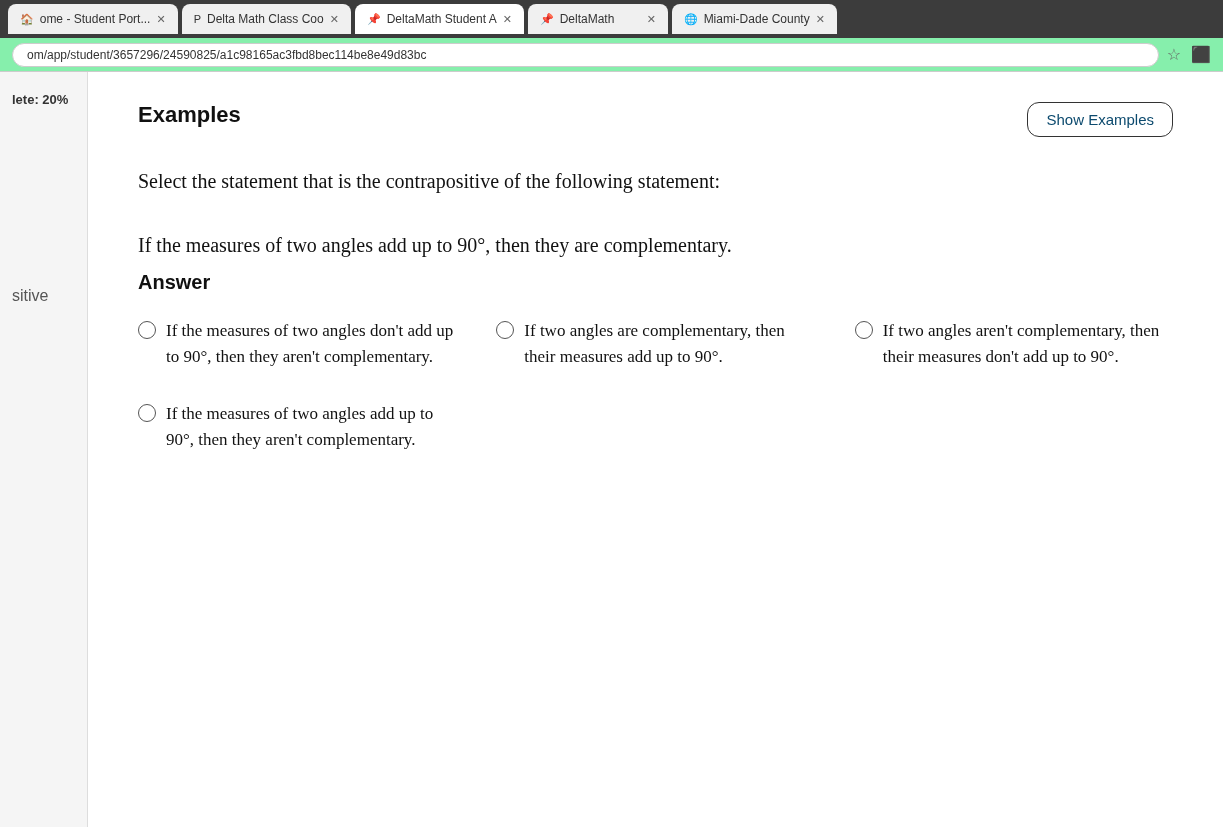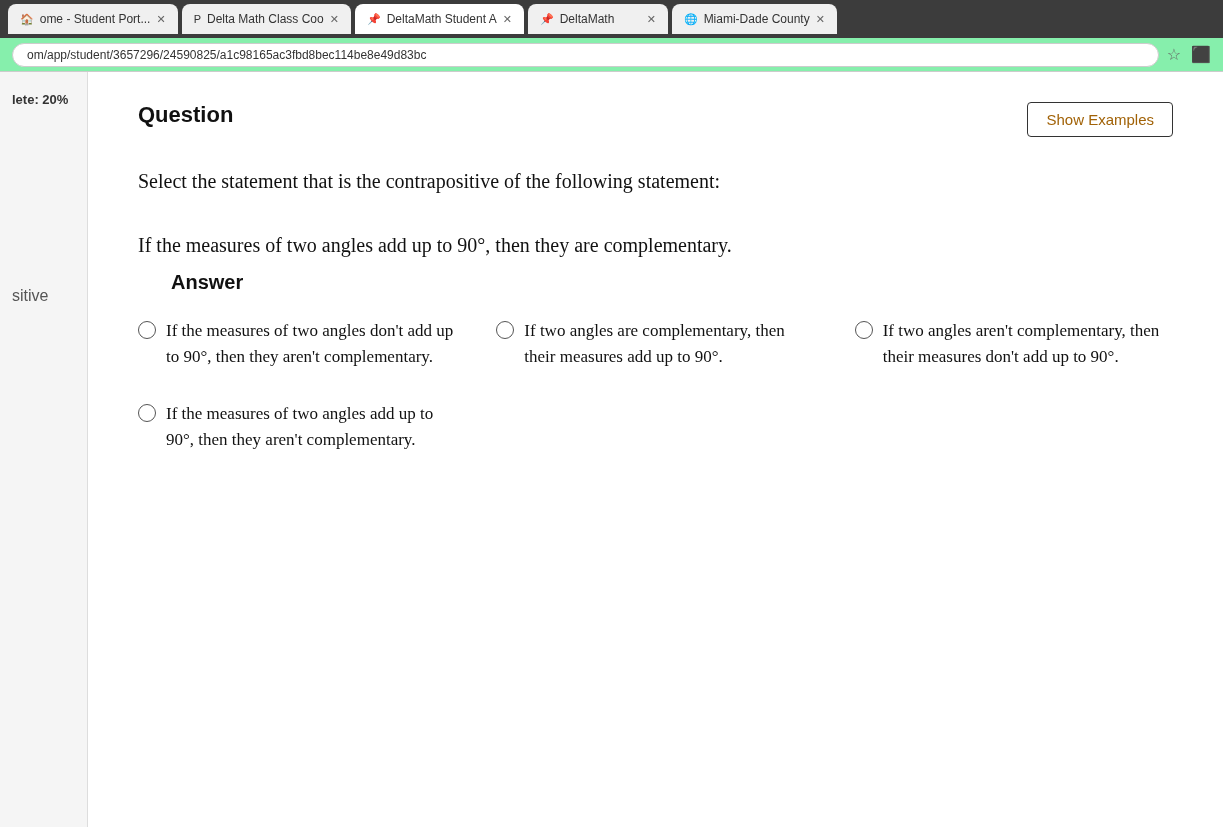--- a/index.html
+++ b/index.html
@@ -123,42 +123,41 @@
       color: #111;
     }
 
     .show-examples-btn {
       border: 1.5px solid #333;
       background: white;
       padding: 8px 18px;
       font-size: 15px;
       font-family: Arial, sans-serif;
       cursor: pointer;
-      border-radius: 4px;
-      color: #a16207;
+      border-radius: 12px;
+      color: #0c4a6e;
       white-space: nowrap;
     }
 
     .question-text {
       font-size: 20px;
       line-height: 1.6;
       color: #111;
     }
 
     .answer-section {
       margin-top: 10px;
     }
 
     .answer-title {
       font-size: 20px;
       font-weight: bold;
       font-family: Arial, sans-serif;
       color: #111;
       margin-bottom: 24px;
-      margin-left: 33px;
     }
 
     .answer-option {
       display: flex;
       align-items: flex-start;
       gap: 10px;
     }
 
     .radio-btn {
       width: 18px;
@@ -233,21 +232,21 @@
 <div class="page-wrapper">
 
   <div class="sidebar">
     <div class="sidebar-complete">lete: 20%</div>
     <div style="margin-top: 180px;" class="sidebar-label">sitive</div>
   </div>
 
   <div class="main-content">
 
     <div class="question-header">
-      <h2 class="question-title">Question</h2>
+      <h2 class="question-title">Examples</h2>
       <button class="show-examples-btn">Show Examples</button>
     </div>
 
     <div class="question-text">
       <p>Select the statement that is the contrapositive of the following statement:</p>
       <br>
       <p>If the measures of two angles add up to 90°, then they are complementary.</p>
     </div>
 
     <div class="answer-section">

